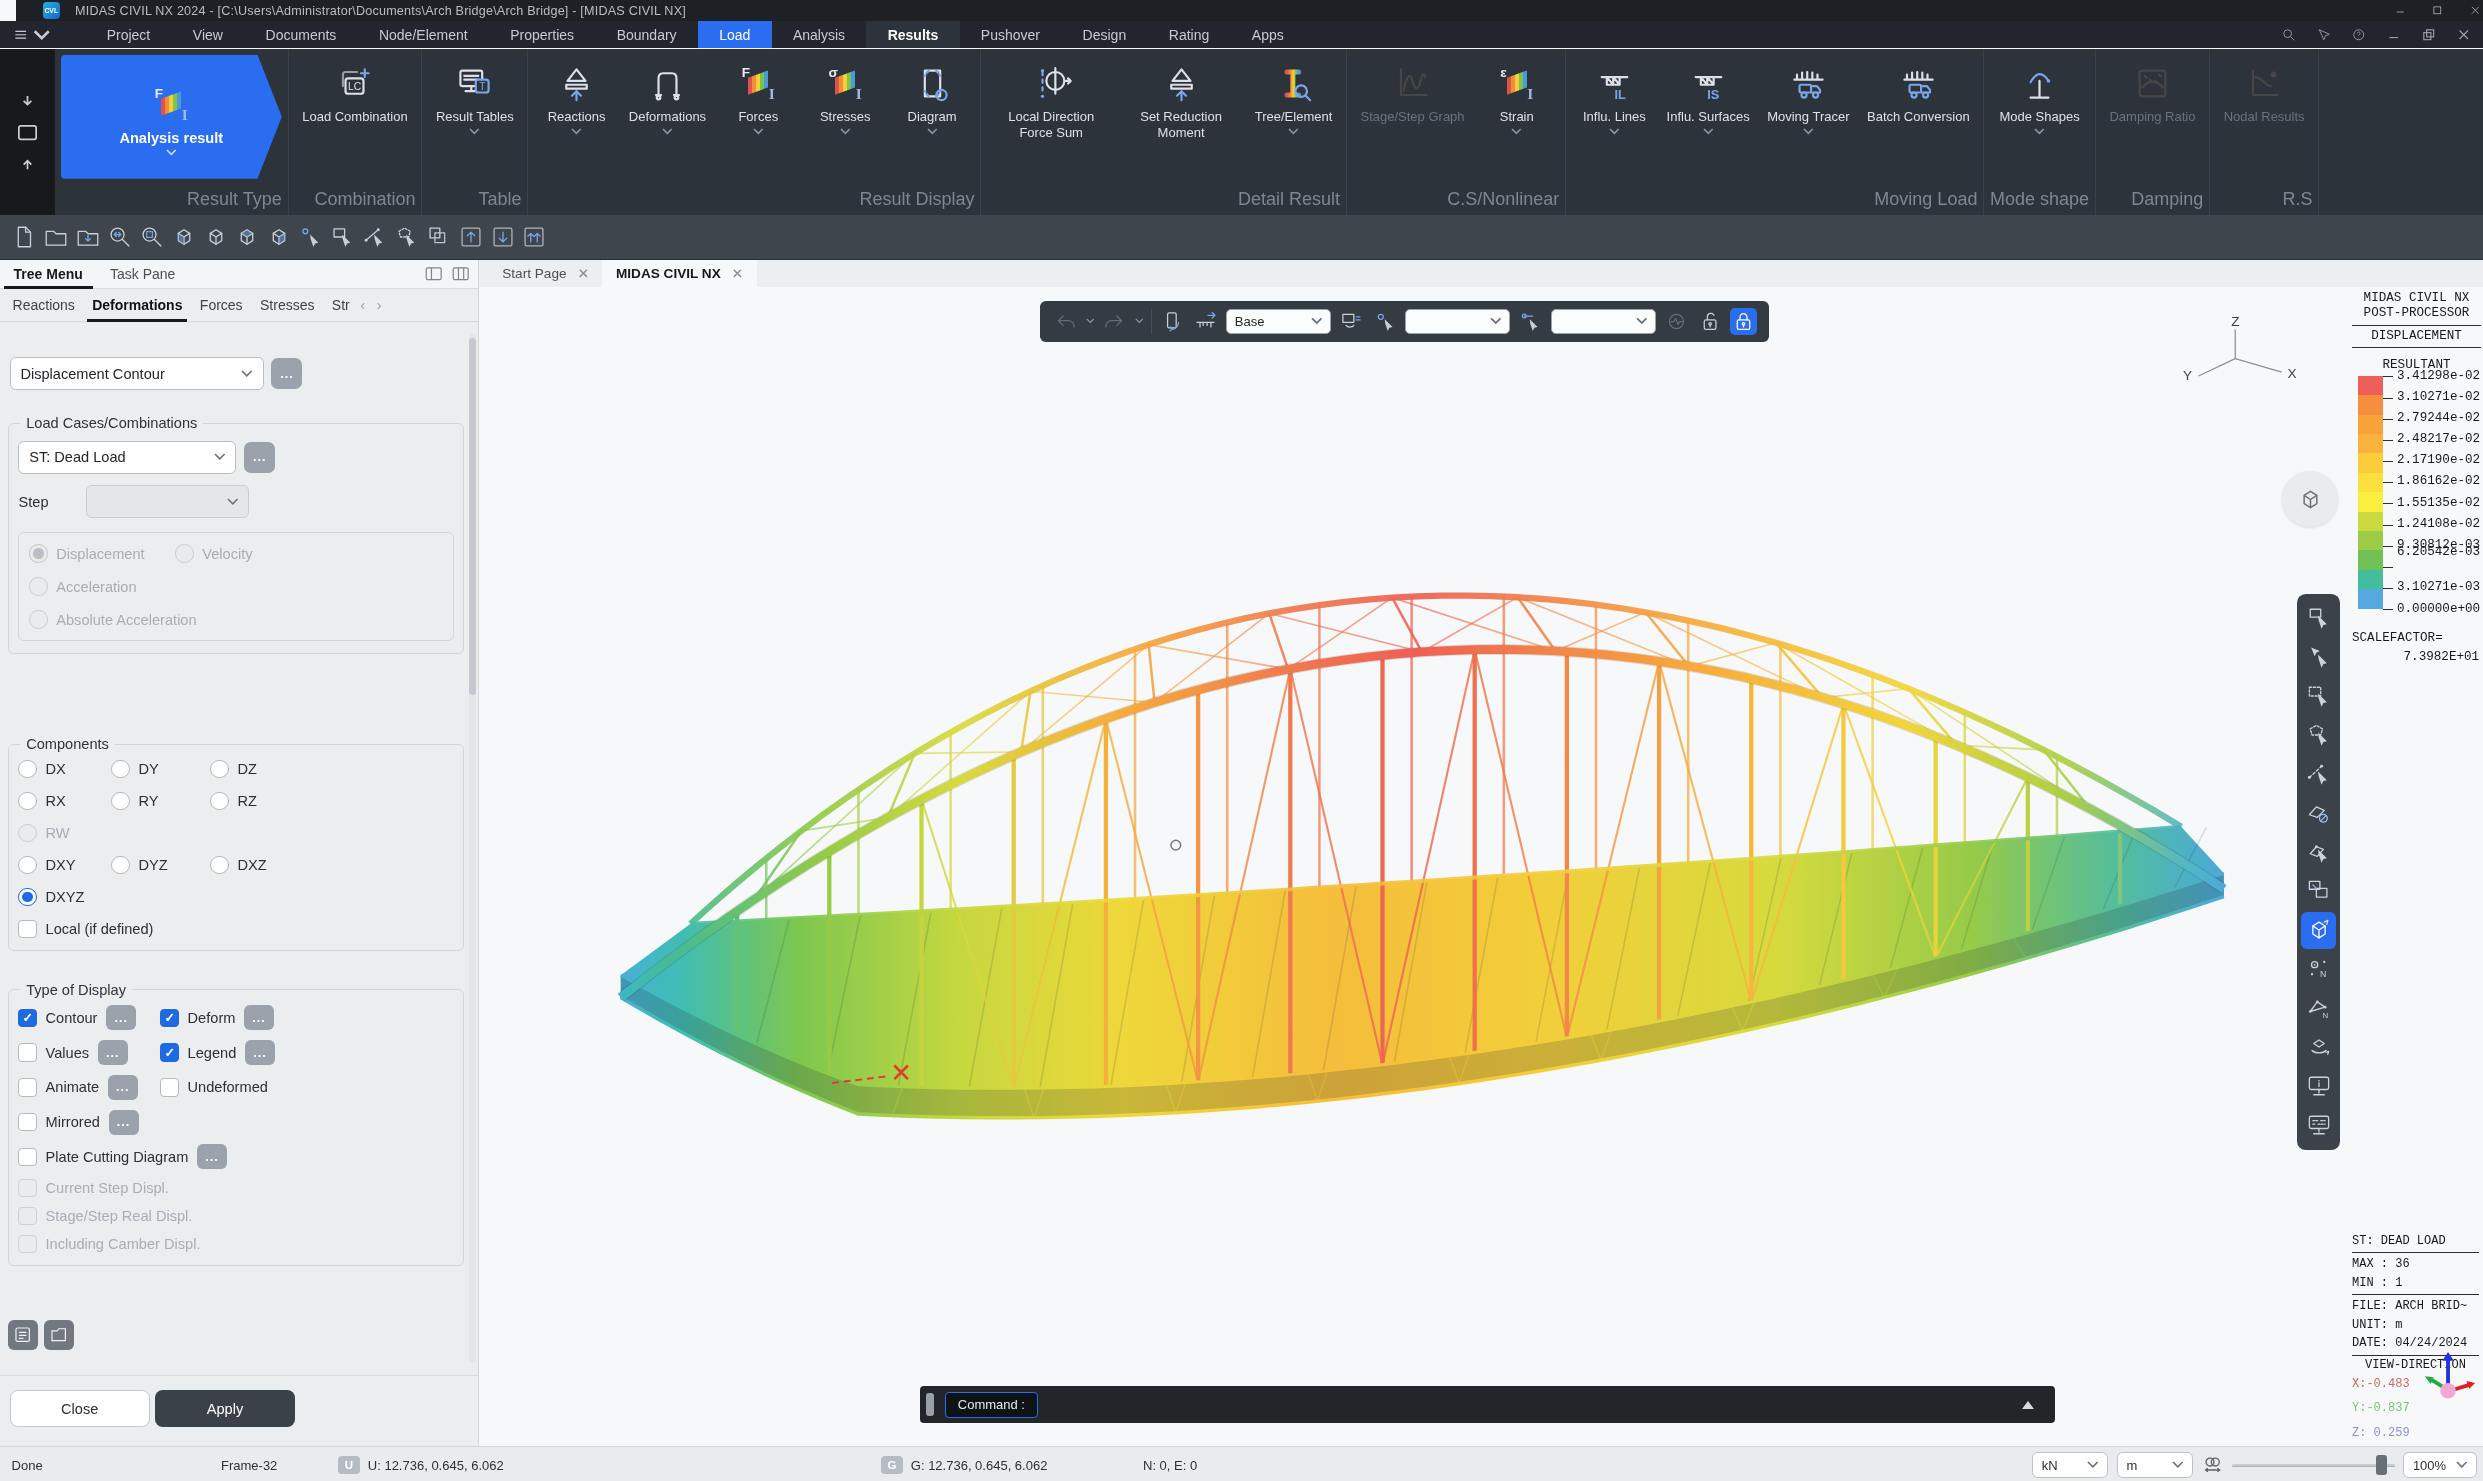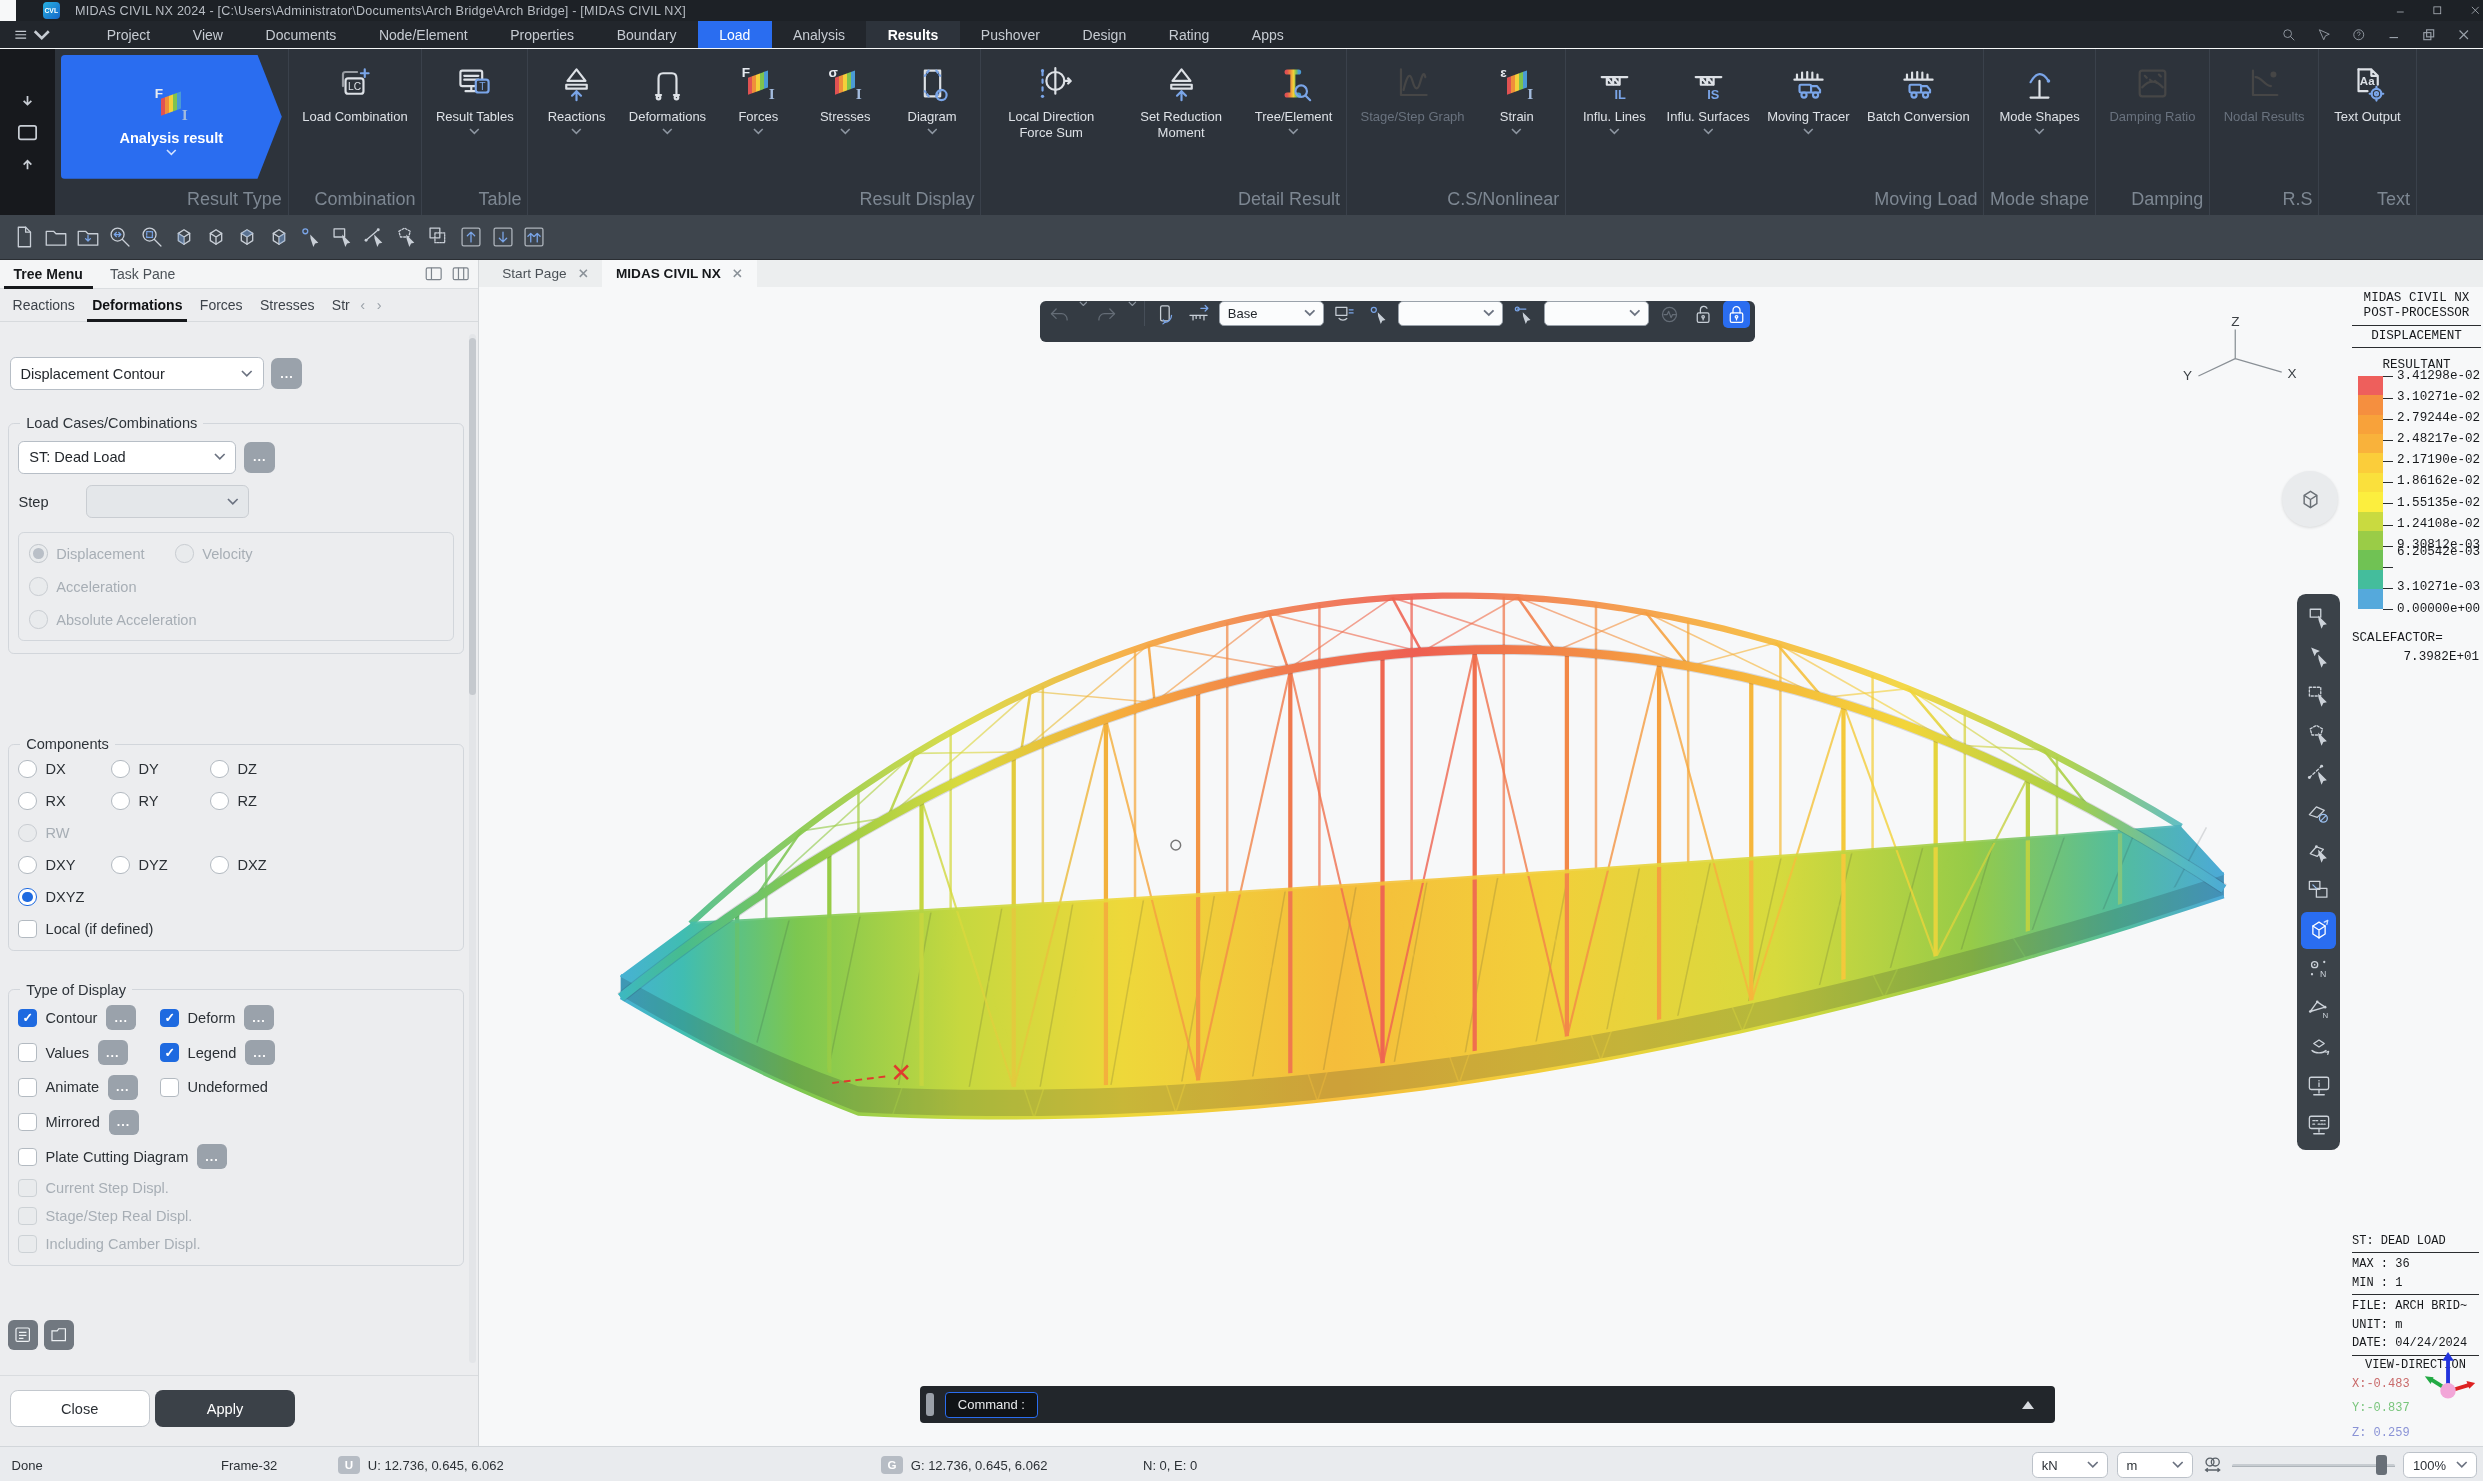--- a/index.html
+++ b/index.html
@@ -118,21 +118,21 @@
     font-size:13.6px;color:#4a5056;align-items:stretch;padding-left:9.7px}
   .vtab{display:flex;align-items:center;gap:11.6px;padding:0 13.6px}
   .vtab.active{background:#f7f8f9;font-weight:bold;color:#16181b}
   .vtab .x svg{width:10.7px;height:10.7px;stroke:#8b9299;stroke-width:1.7;fill:none}
 
   
   #viewport{position:absolute;left:479px;top:287px;width:2004px;height:1159px;background:#f7f8f9;overflow:hidden}
   #bridge{position:absolute;left:0;top:0;width:2004px;height:1159px}
 
   #vtoolbar{position:absolute;left:561px;top:13.6px;height:41px;background:#343b43;border-radius:5.8px;
-    display:flex;gap:6.8px;padding:0 5px}
+    display:flex;align-items:center;gap:6.8px;padding:0 12px}
   .vt-ico{width:27px;height:27px;color:#c8cfd7;display:flex;align-items:center;justify-content:center;border-radius:4.9px}
   .vt-ico sv, .vt-ico svg{width:25px;height:25px;stroke:currentColor;stroke-width:1.6;fill:none}
   .vt-ico.disabled{color:#646c76}
   .vt-ico.active{background:#2a6df0;color:#fff}
   .vt-caret svg{width:8.7px;height:5.8px;stroke:#8d96a1;stroke-width:1.5;fill:none}
   .vt-sep{width:1px;height:25px;background:#464e58}
   .vt-select{height:25px;min-width:105px;background:#fbfcfd;border:1px solid #9aa2ab;border-radius:4.9px;
     display:flex;align-items:center;justify-content:space-between;padding:0 7.8px;font-size:13px;color:#23272c}
 
   #axis-triad{position:absolute;left:1696px;top:29px}
@@ -615,38 +615,20 @@
               <svg viewBox="0 0 32 32" fill="none" stroke="currentColor" stroke-width="1.7" stroke-linecap="round" stroke-linejoin="round">
                 <path d="M7 6v19h19"></path>
                 <path d="M9 11c5 0 7 7 12 7"></path>
                 <circle cx="23" cy="9" r="2.3" fill="currentColor" stroke="none"></circle>
               </svg>
             </div>
             <div class="rb-text">Nodal Results</div>
           </div>
         </div>
         <div class="rb-label">R.S</div>
-      </div>
-      <div class="rb-group">
-        <div class="rb-btns">
-          <div class="rb-btn">
-            <div class="rb-ico">
-              <svg viewBox="0 0 32 32" fill="none" stroke="currentColor" stroke-width="1.7" stroke-linecap="round" stroke-linejoin="round" style="font-size:13.5px">
-                <path d="M9 5h10l5 5v7M19 5v5h5"></path>
-                <path d="M9 5v17h7"></path>
-                <text x="10" y="17" font-size="9" font-weight="bold" fill="currentColor" stroke="none">Aa</text>
-                <circle cx="23" cy="24" r="3.8" stroke="#7aa5e8"></circle>
-                <circle cx="23" cy="24" r="1.2" stroke="#7aa5e8"></circle>
-                <path d="M23 18.7v1.6M23 27.7v1.6M17.7 24h1.6M26.7 24h1.6" stroke="#7aa5e8"></path>
-              </svg>
-            </div>
-            <div class="rb-text">Text Output</div>
-          </div>
-        </div>
-        <div class="rb-label">Text</div>
       </div>
     </div>
 </div>
 
 <div id="quickbar">
     <div class="qb-ico">
       <svg viewBox="0 0 32 32" fill="none" stroke="currentColor" stroke-width="1.7" stroke-linecap="round" stroke-linejoin="round">
         <path d="M9 4h9l6 6v18H9z"></path>
         <path d="M18 4v6h6"></path>
       </svg>

